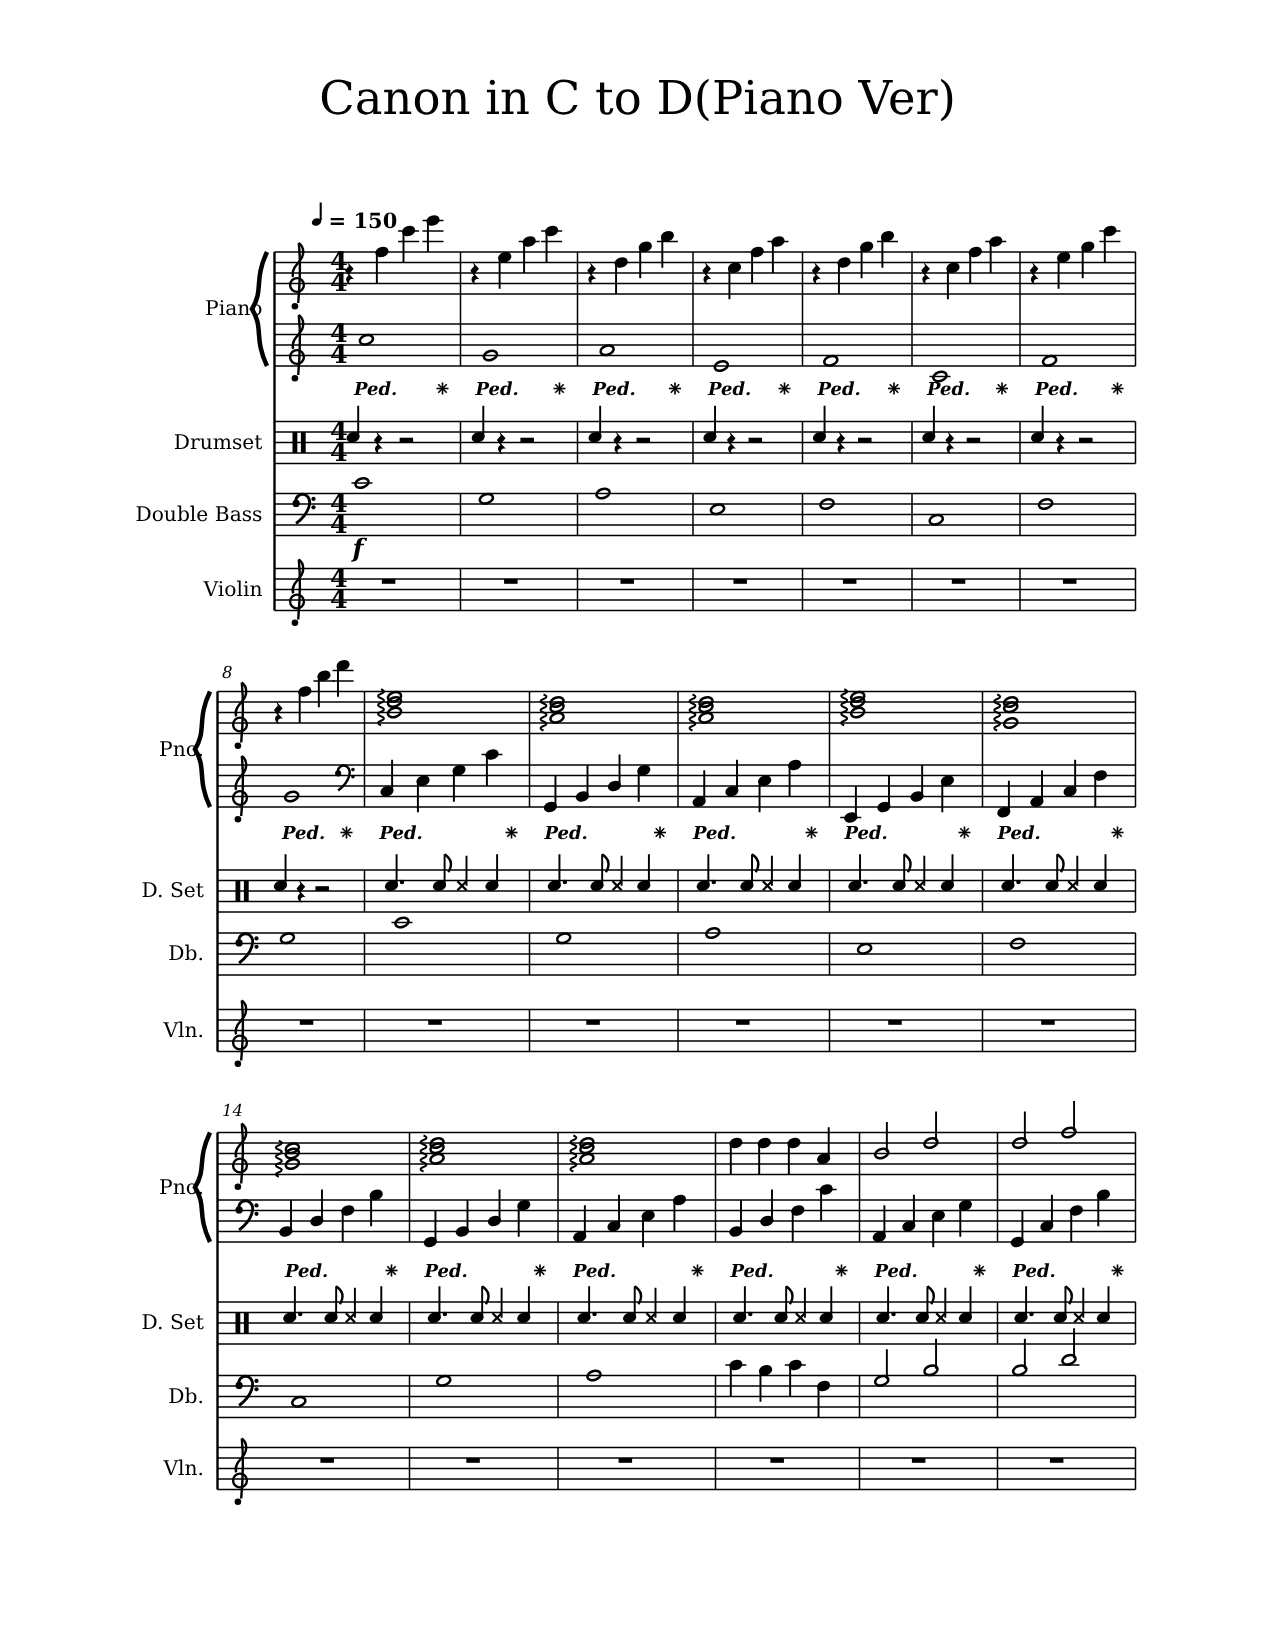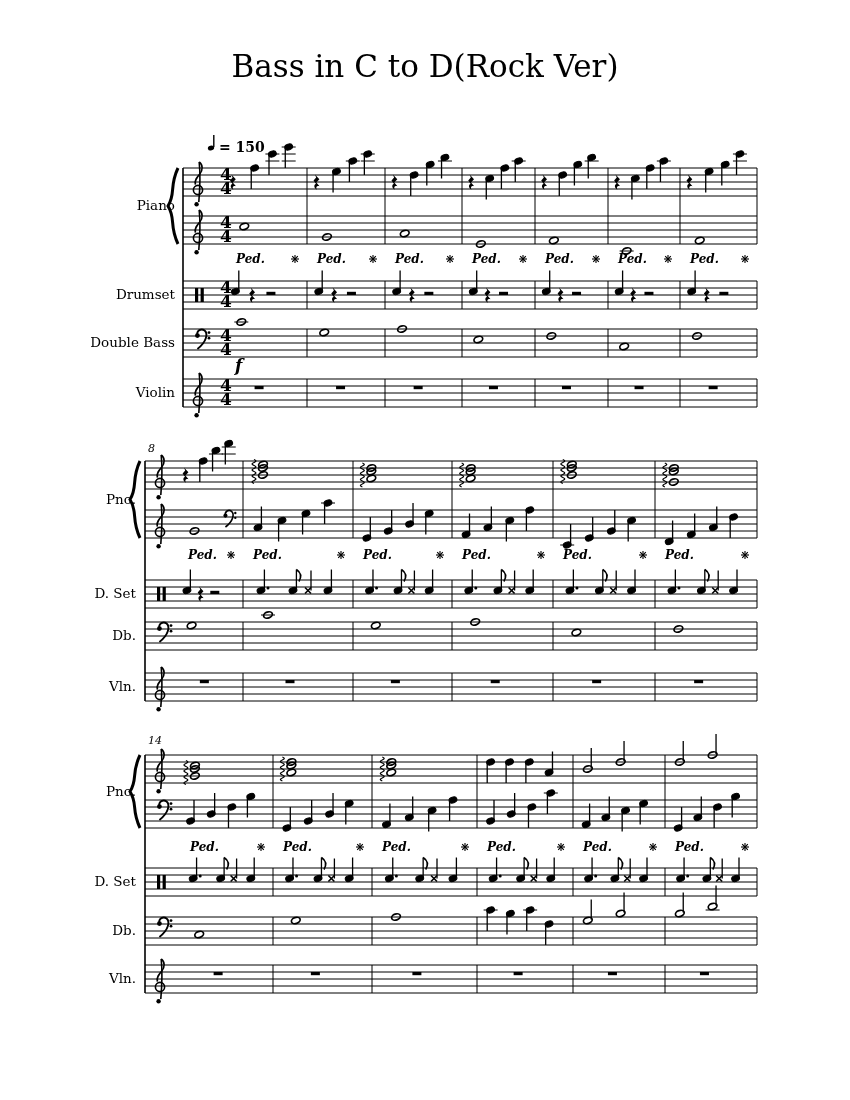--- a/index.html
+++ b/index.html
@@ -7,21 +7,21 @@
         font-family:"DejaVu Serif", serif;}
   .title{position:absolute;top:48px;left:0;width:100%;margin:0;text-align:center;
          font-size:31px;font-weight:400;color:#000;font-family:"DejaVu Serif", serif;}
   #score{position:absolute;left:0;top:0;}
   text{font-family:"DejaVu Serif", serif;}
 </style>
 </head>
 <body>
 
 <div class="page">
-  <h1 class="title">Bass in C to D(Rock Ver)</h1>
+  <h1 class="title">Canon in C to D(Piano Ver)</h1>
   <svg id="score" width="850" height="1100" viewBox="0 0 850 1100">
       <g>
         <g>
           <line x1="183" y1="168" x2="757" y2="168" stroke="#000000" stroke-width="1"></line>
           <line x1="183" y1="175" x2="757" y2="175" stroke="#000000" stroke-width="1"></line>
           <line x1="183" y1="182" x2="757" y2="182" stroke="#000000" stroke-width="1"></line>
           <line x1="183" y1="189" x2="757" y2="189" stroke="#000000" stroke-width="1"></line>
           <line x1="183" y1="196" x2="757" y2="196" stroke="#000000" stroke-width="1"></line>
         </g>
         <g>

